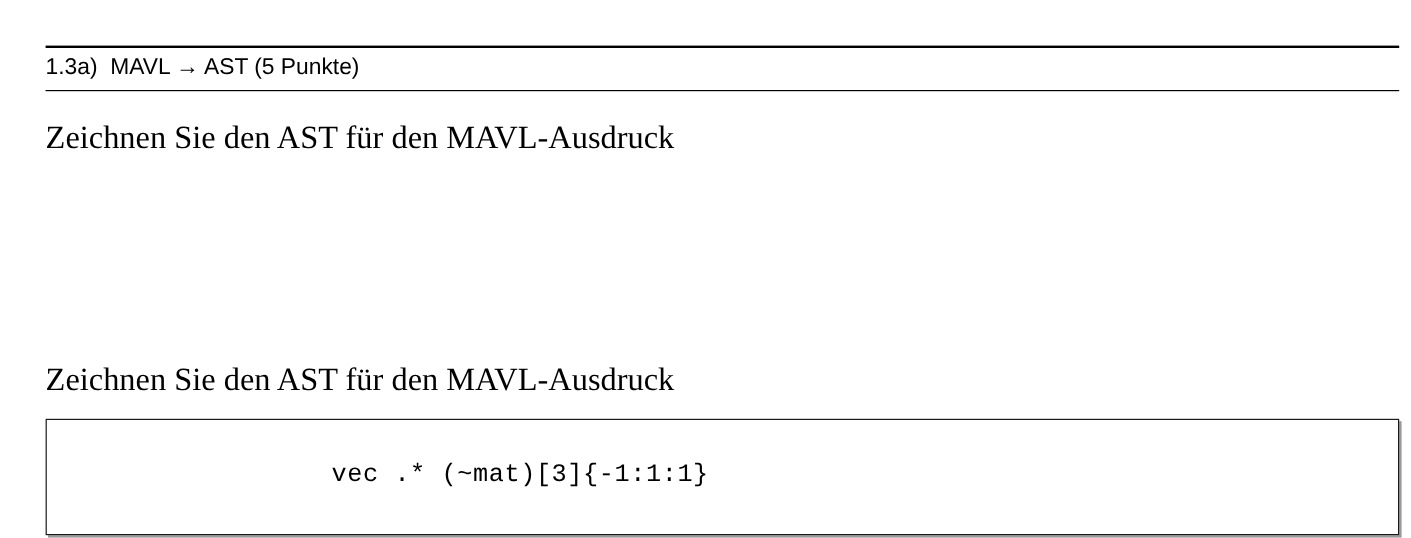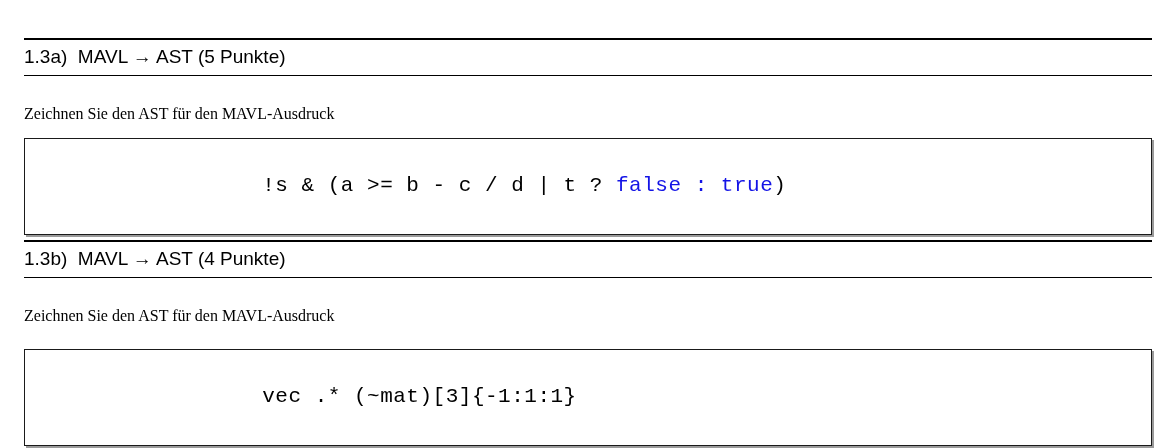--- a/index.html
+++ b/index.html
@@ -11,21 +11,21 @@
     width: 1176px;
     height: 448px;
     position: relative;
     font-family: "Liberation Serif", serif;
     color: #000000;
     overflow: hidden;
   }
 
   .page {
     position: absolute;
-    left: 0;
+    left: 14px;
     top: 0;
     width: 1069px;
     height: 448px;
   }
 
   
   .section {
     position: absolute;
     left: 24px;
     width: 1128px;
@@ -49,21 +49,21 @@
     color: #000000;
     white-space: pre;
     padding: 2px 0 3px 0;
   }
 
   
   .body-text {
     position: absolute;
     left: 24px;
     font-family: "Liberation Serif", serif;
-    font-size: 16px;
+    font-size: 27px;
     line-height: 24px;
     color: #000000;
     white-space: pre;
   }
 
   
   .code-box {
     position: absolute;
     left: 24px;
     width: 1128px;
@@ -94,31 +94,21 @@
 <div class="page">
 
   <div class="section" style="top:38px;">
     <div class="rule"></div>
     <div class="sec-title">1.3a)  MAVL → AST (5 Punkte)</div>
     <div class="rule-thin"></div>
   </div>
 
   <div class="body-text" style="top:102px;">Zeichnen Sie den AST für den MAVL-Ausdruck</div>
 
-  <div class="code-box" style="top:138px;">
-    <div class="code-line">
-      <span>      </span><span>!s &amp; (a &gt;= b - c / d | t ? </span><span class="kw">false</span><span> </span><span class="kw">:</span><span> </span><span class="kw">true</span><span>)</span>
-    </div>
-  </div>
 
-  <div class="section" style="top:240px;">
-    <div class="rule"></div>
-    <div class="sec-title">1.3b)  MAVL → AST (4 Punkte)</div>
-    <div class="rule-thin"></div>
-  </div>
 
   <div class="body-text" style="top:304px;">Zeichnen Sie den AST für den MAVL-Ausdruck</div>
 
   <div class="code-box" style="top:338px;margin-top:11px;">
     <div class="code-line">
       <span>      </span><span>vec .* (~mat)[3]{-1:1:1}</span>
     </div>
   </div>
 
 </div>

